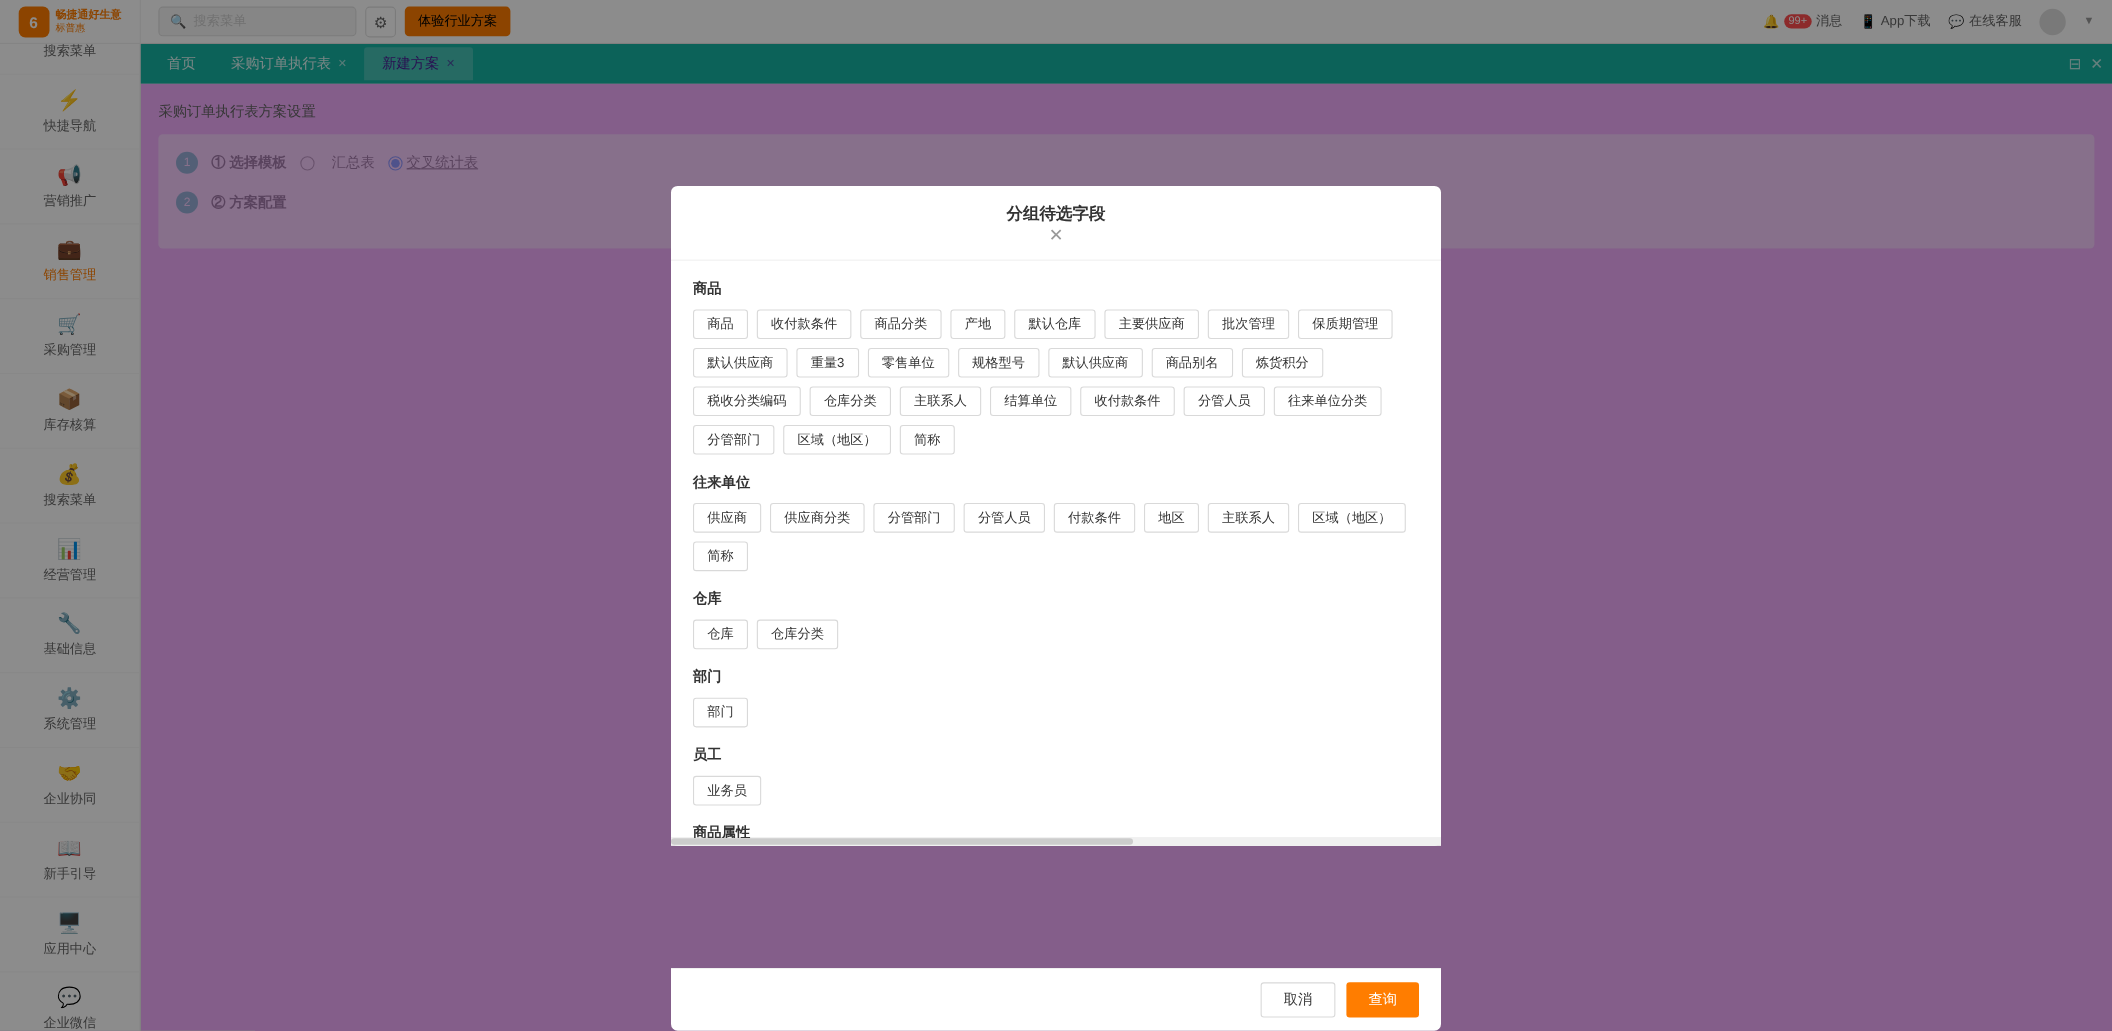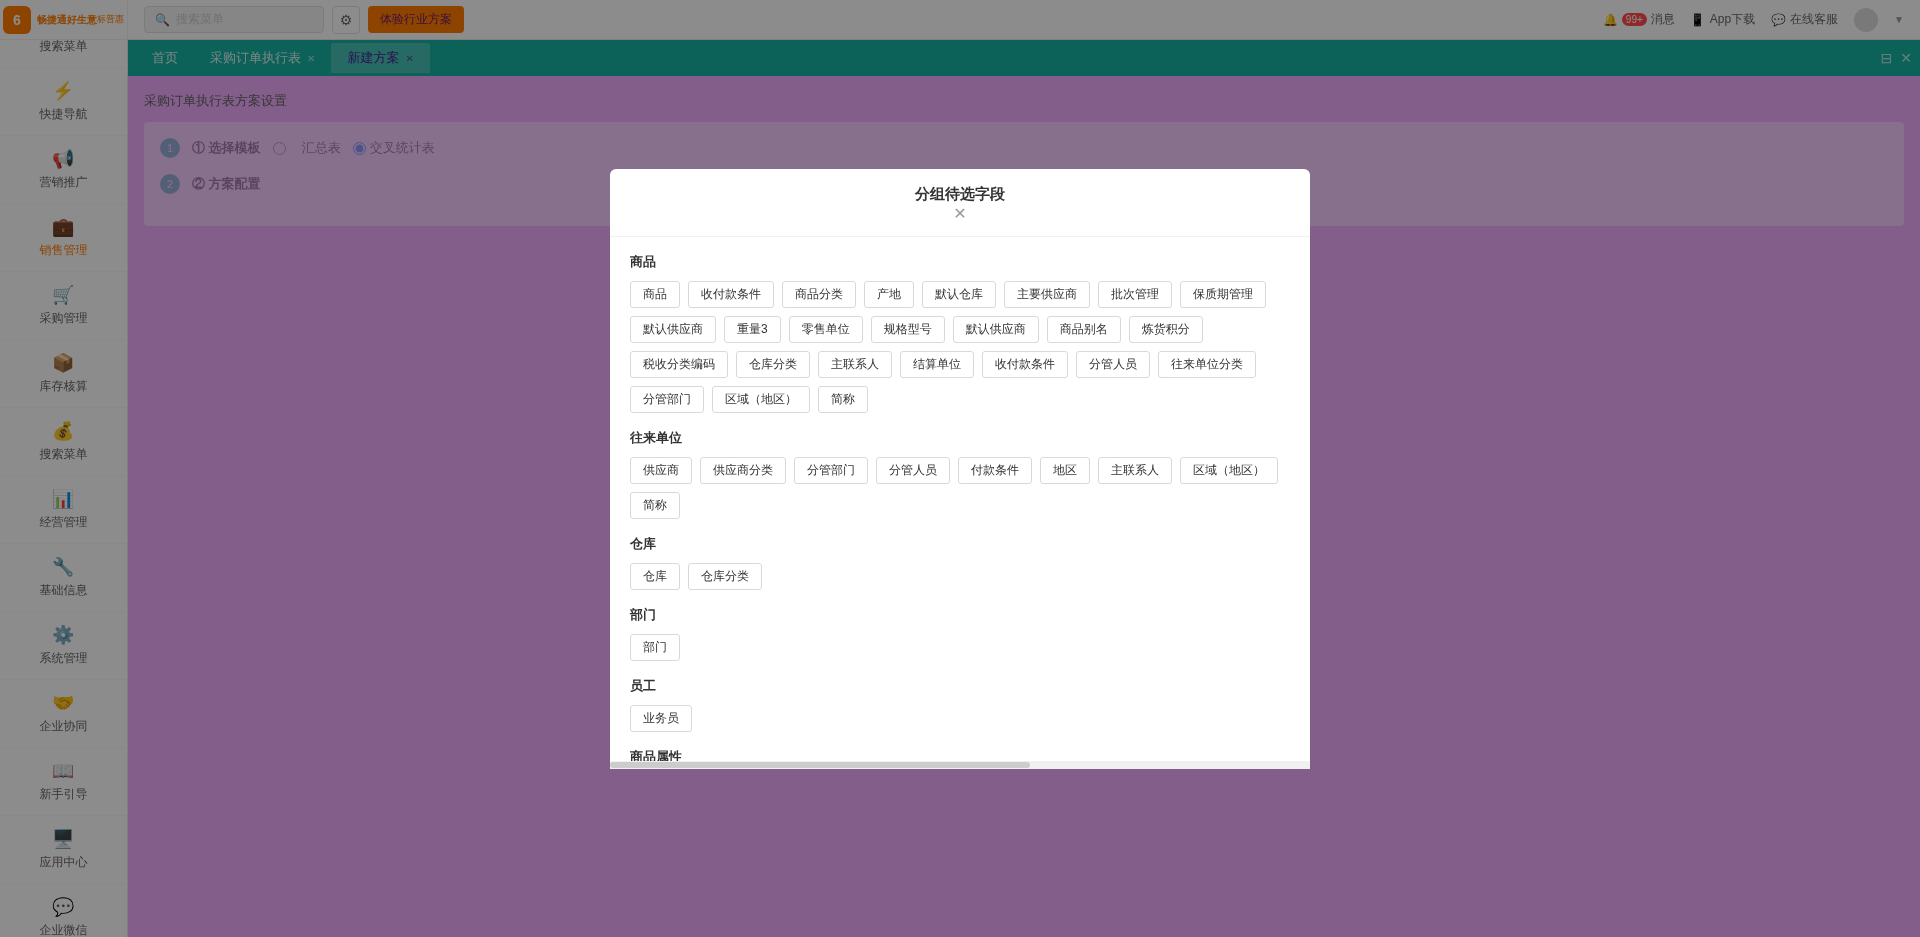--- a/index.html
+++ b/index.html
@@ -36,21 +36,21 @@
     }
     .gear-btn {
       width: 28px; height: 28px;
       border: 1px solid #e0e0e0;
       border-radius: 4px;
       display: flex; align-items: center; justify-content: center;
       cursor: pointer; color: #666; font-size: 14px;
     }
     .experience-btn {
       background: #ff7d00;
-      color: #701a75;
+      color: #000000;
       border: none;
       border-radius: 4px;
       padding: 5px 12px;
       font-size: 12px;
       cursor: pointer;
     }
     .top-right {
       display: flex; align-items: center; gap: 16px; margin-left: auto;
     }
     .top-right-item {
@@ -252,21 +252,21 @@
       cursor: pointer;
       font-size: 13px;
     }
   </style>
 </head>
 <body>
 
 <div class="top-bar">
   <div class="sidebar-logo-area" style="width:128px; position:absolute; left:0; top:0; height:40px; border-right:1px solid #f0f0f0; background:#fff;">
     <div class="logo-icon">6</div>
-    <div style="display:flex; line-height:1.2;">
+    <div style="display:flex; flex-direction:column; line-height:1.2;">
       <span style="font-size:10px; color:#ff7d00; font-weight:bold;">畅捷通好生意</span>
       <span style="font-size:9px; color:#ff7d00;">标普惠</span>
     </div>
   </div>
   <div style="margin-left:128px; display:flex; align-items:center; gap:8px; flex:1;">
     <div class="top-search-box">
       <span style="color:#999;">🔍</span>
       <span style="color:#ccc; font-size:12px;">搜索菜单</span>
     </div>
     <div class="gear-btn">⚙</div>
@@ -377,21 +377,21 @@
 <div class="main-content">
   <div class="page-title">采购订单执行表方案设置</div>
   <div class="content-card" style="opacity:0.4;">
     <div style="display:flex; align-items:center; gap:12px; margin-bottom:16px;">
       <span style="background:#17b3a3; color:#fff; border-radius:50%; width:20px; height:20px; display:inline-flex; align-items:center; justify-content:center; font-size:11px;">1</span>
       <span style="font-weight:bold;">① 选择模板</span>
       <label style="display:flex; align-items:center; gap:16px;">
         <input type="radio" name="template" style=""> 
           <span>汇总表</span>
       </label>
-      <label style="display:flex; align-items:center; gap:4px;">
+      <label style="display:flex; align-items:center; gap:4px;text-decoration:underline;">
         <input type="radio" name="template" checked="" style=""> 
           <span>交叉统计表</span>
       </label>
     </div>
     <div style="display:flex; align-items:center; gap:12px; margin-bottom:16px;">
       <span style="background:#17b3a3; color:#fff; border-radius:50%; width:20px; height:20px; display:inline-flex; align-items:center; justify-content:center; font-size:11px;">2</span>
       <span style="font-weight:bold;">② 方案配置</span>
     </div>
   </div>
 </div>
@@ -474,14 +474,18 @@
             <div class="field-tag">多规格</div>
             <div class="field-tag">尺码</div>
             <div class="field-tag">鞋码</div>
             <div class="field-tag">1</div>
           </div>
         </div>
       </div>
     <div class="modal-hscroll">
       <div class="modal-hscroll-thumb"></div>
     </div>
+    <div class="modal-footer">
+      <button class="btn-cancel">取消</button>
+      <button class="btn-confirm">查询</button>
+    </div>
   </div>
 </div>
 
 </body></html>

